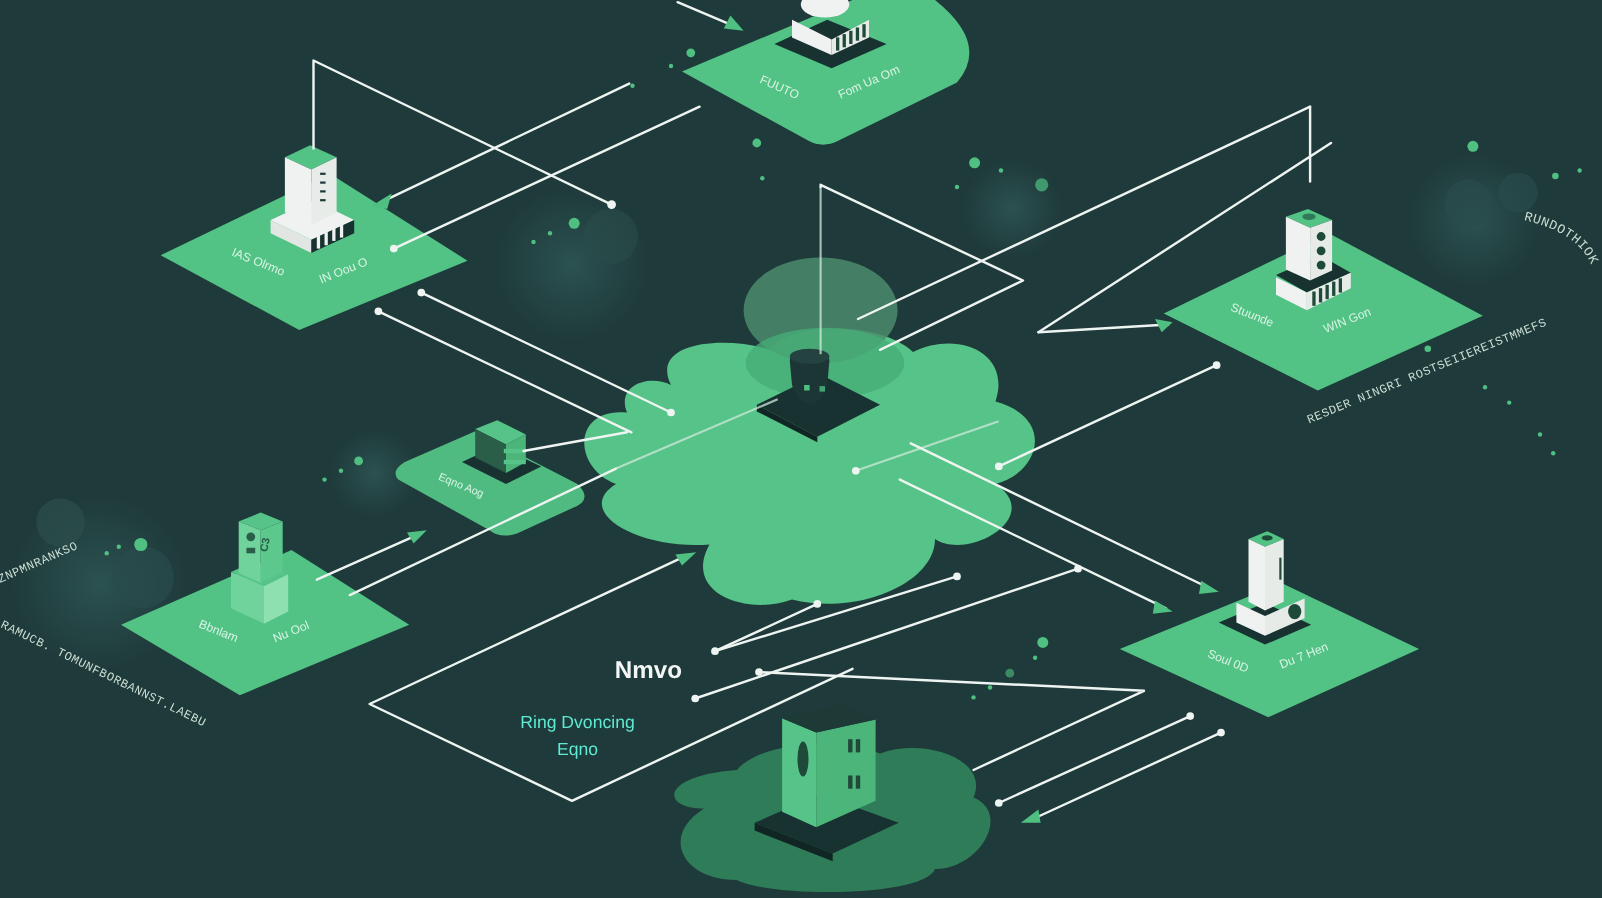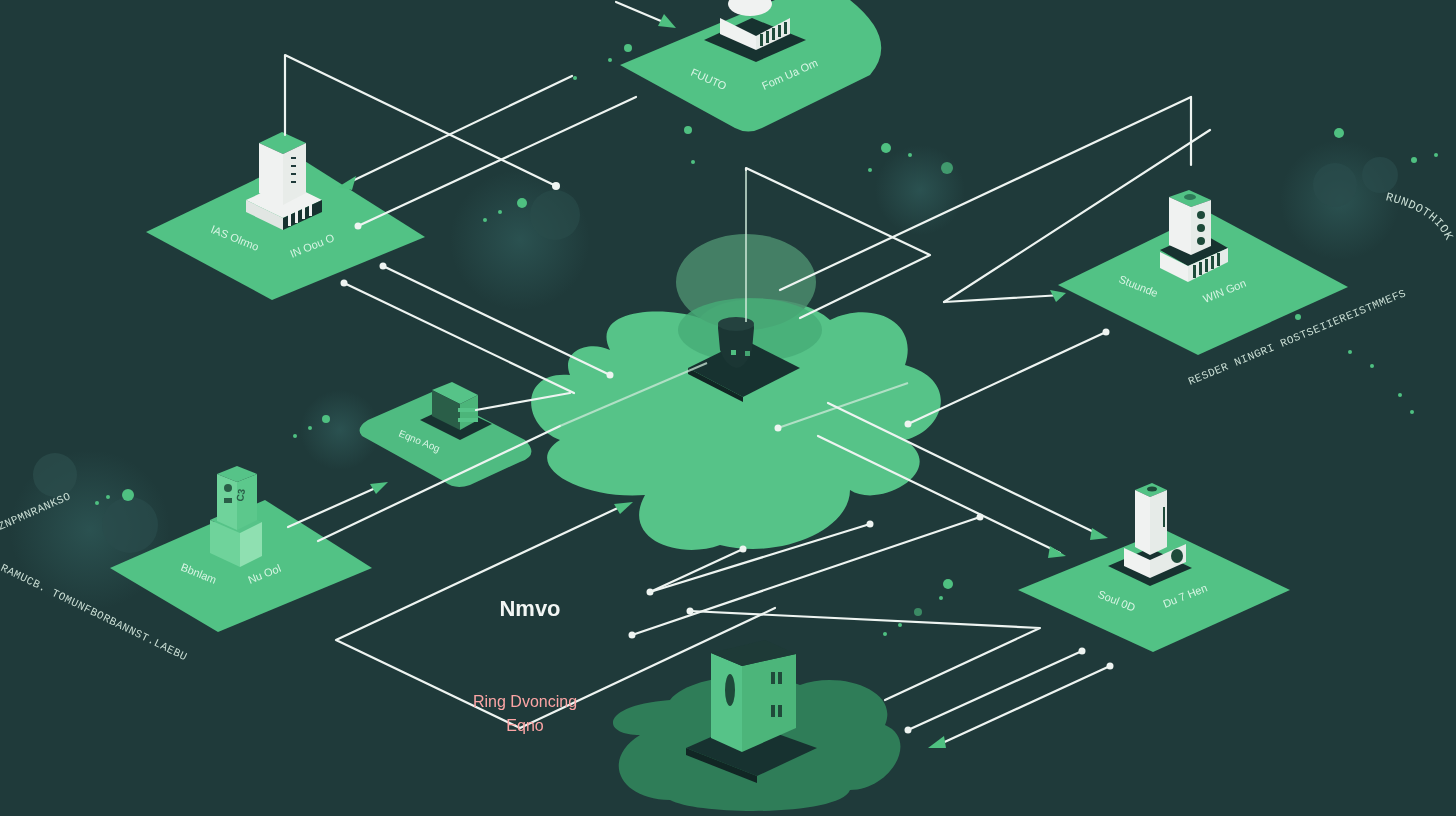--- a/index.html
+++ b/index.html
@@ -4,22 +4,22 @@
 <style>
   html, body { margin:0; padding:0; }
   body { width:1456px; height:816px; overflow:hidden; background:#1f3a3a; font-family:"Liberation Sans", sans-serif; }
   #stage { position:relative; width:1456px; height:816px; }
   svg { position:absolute; left:0; top:0; }
   .lbl { fill:#d8f5e4; font-family:"Liberation Sans", sans-serif; font-size:11px; }
   .wire { stroke:#eef4f1; stroke-width:2.2; fill:none; stroke-linecap:round; stroke-linejoin:round; }
   .wire-faint { stroke:#cfe9da; stroke-width:2; fill:none; opacity:0.75; }
   .dot { fill:#eef4f1; }
   .arrow { fill:#4fc081; }
-  .center-title { position:absolute; left:440px; top:596px; width:180px; text-align:center; color:#f2f6f4; font-size:22px; font-weight:bold; }
-  .center-sub { position:absolute; left:420px; top:646px; width:210px; text-align:center; color:#fca5a5; font-size:16px; line-height:24px;margin-top:44px; }
+  .center-title { position:absolute; left:440px; top:596px; width:180px; text-align:right; color:#f2f6f4; font-size:22px; font-weight:bold; }
+  .center-sub { position:absolute; left:420px; top:646px; width:210px; text-align:center; color:#5eead4; font-size:16px; line-height:24px; }
   .curve-text { fill:#c9ddd3; font-family:"Liberation Mono", monospace; font-size:12px; letter-spacing:0.5px; }
 </style>
 </head>
 <body>
 
 <div id="stage">
 <svg width="1456" height="816" viewBox="0 0 1456 816">
   <defs>
     <radialGradient id="blur" cx="50%" cy="50%" r="50%">
       <stop offset="0%" stop-color="#2c5453" stop-opacity="0.9"></stop>

